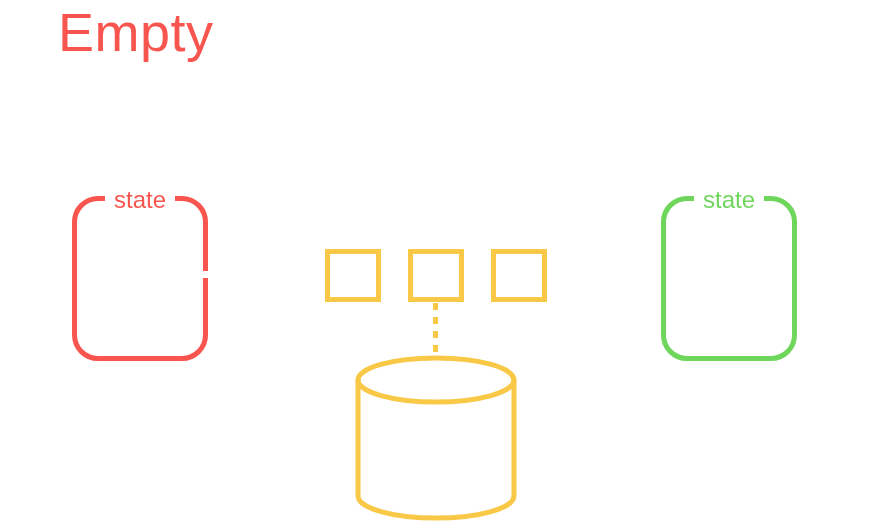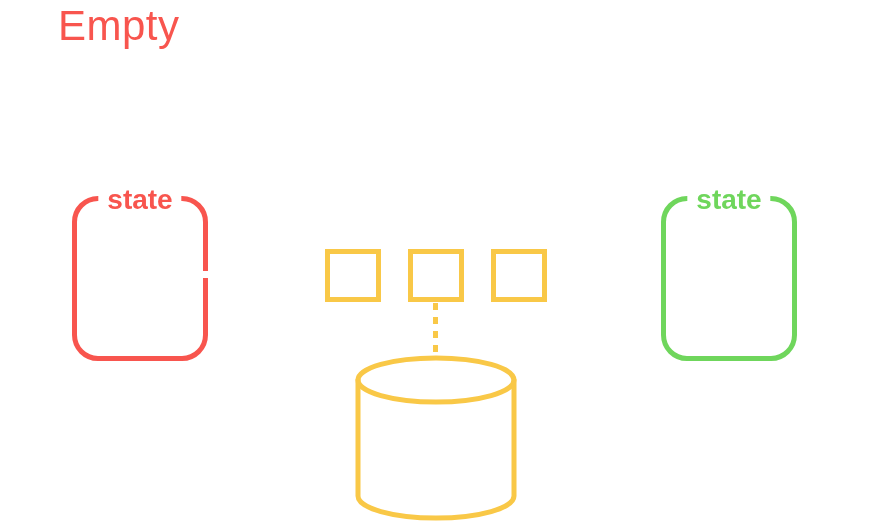--- a/index.html
+++ b/index.html
@@ -11,21 +11,21 @@
   .canvas {
     position: relative;
     width: 870px;
     height: 528px;
     background: var(--bg, #ffffff);
     overflow: hidden;
   }
   
   .title {
     position: absolute;
-    font-size: 42px;
+    font-size: 54px;
     font-weight: 500;
     letter-spacing: 0.5px;
     line-height: 1.1;
     white-space: nowrap;
   }
   .title-left  { left: 58px;  top: 3px; color: var(--red); }
   .title-right { left: 592px; top: 3px; color: var(--green); }
 
   
   .state-box {
@@ -39,24 +39,23 @@
   }
   .state-box-left  { left: 72px;  top: 196px; border-color: var(--red);   color: var(--red); }
   .state-box-right { left: 661px; top: 196px; border-color: var(--green); color: var(--green); }
   .state-label {
     position: absolute;
     top: -18px;
     left: 50%;
     transform: translateX(-50%);
     background: #ffffff;
     padding: 0 9px;
-    font-size: 28px;
+    font-size: 24px;
     line-height: 34px;
     white-space: nowrap;
-    font-weight: bold;
   }
   
   .notch {
     position: absolute;
     right: -5px;
     top: 70px;
     width: 5px;
     height: 7px;
     background: #ffffff;
   }

